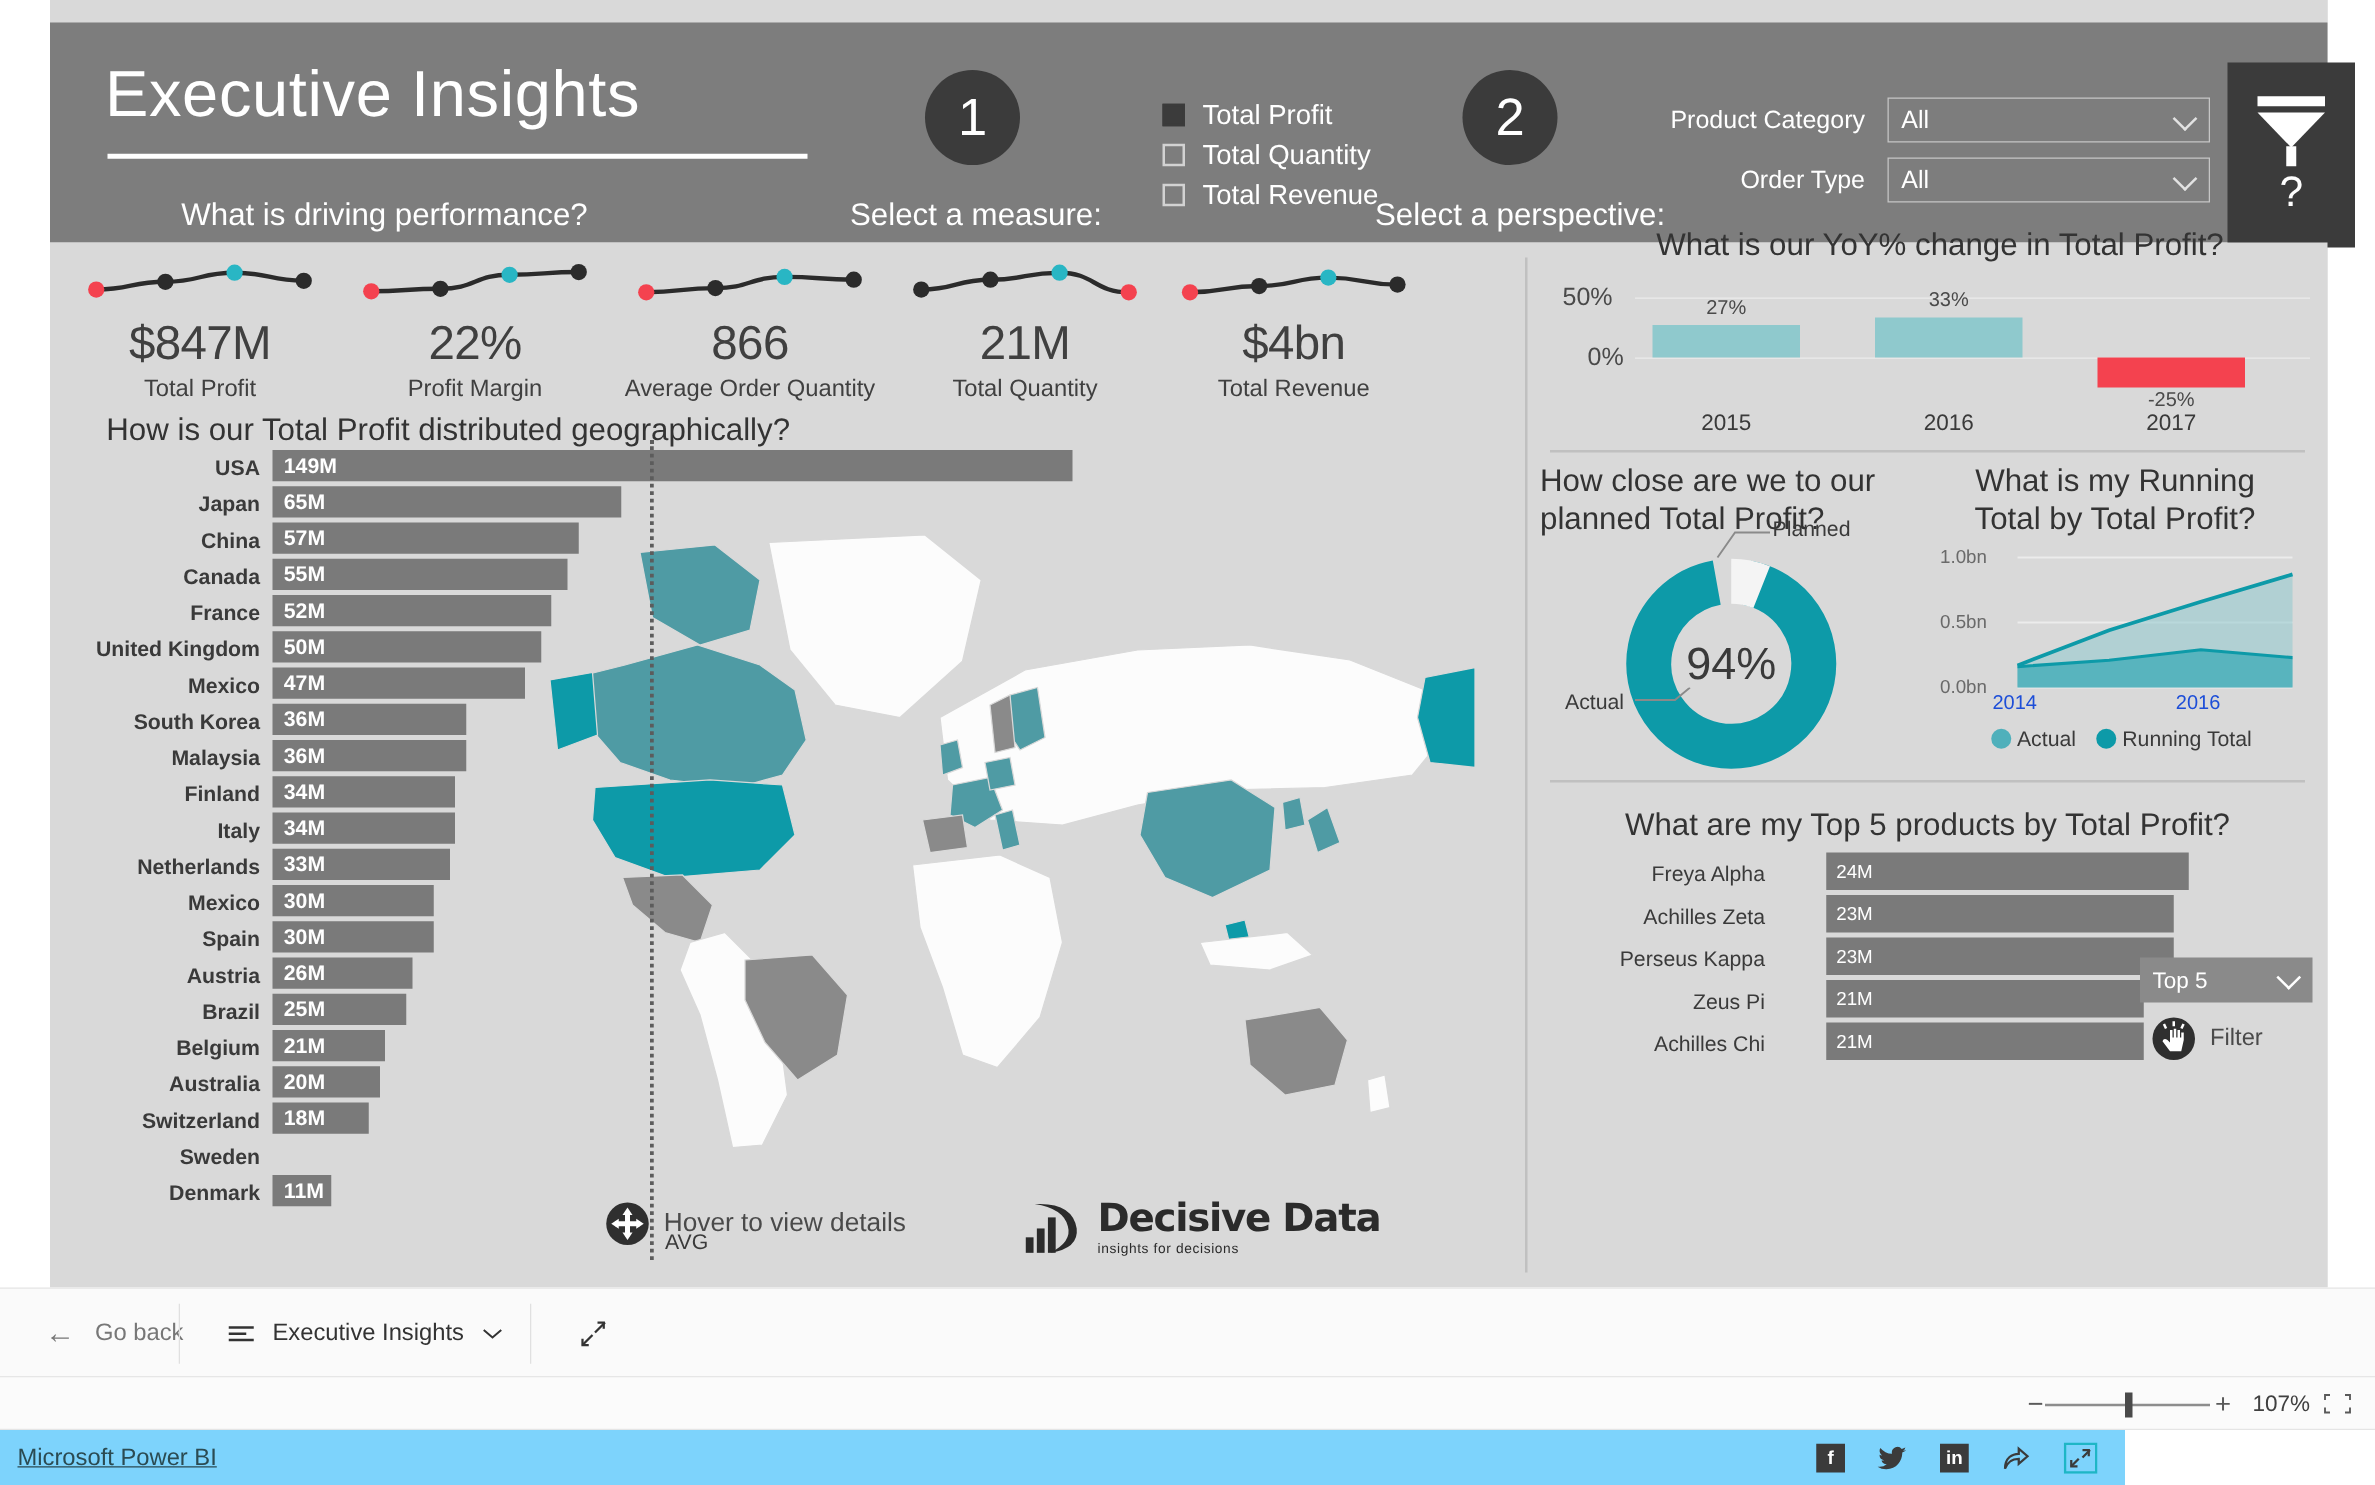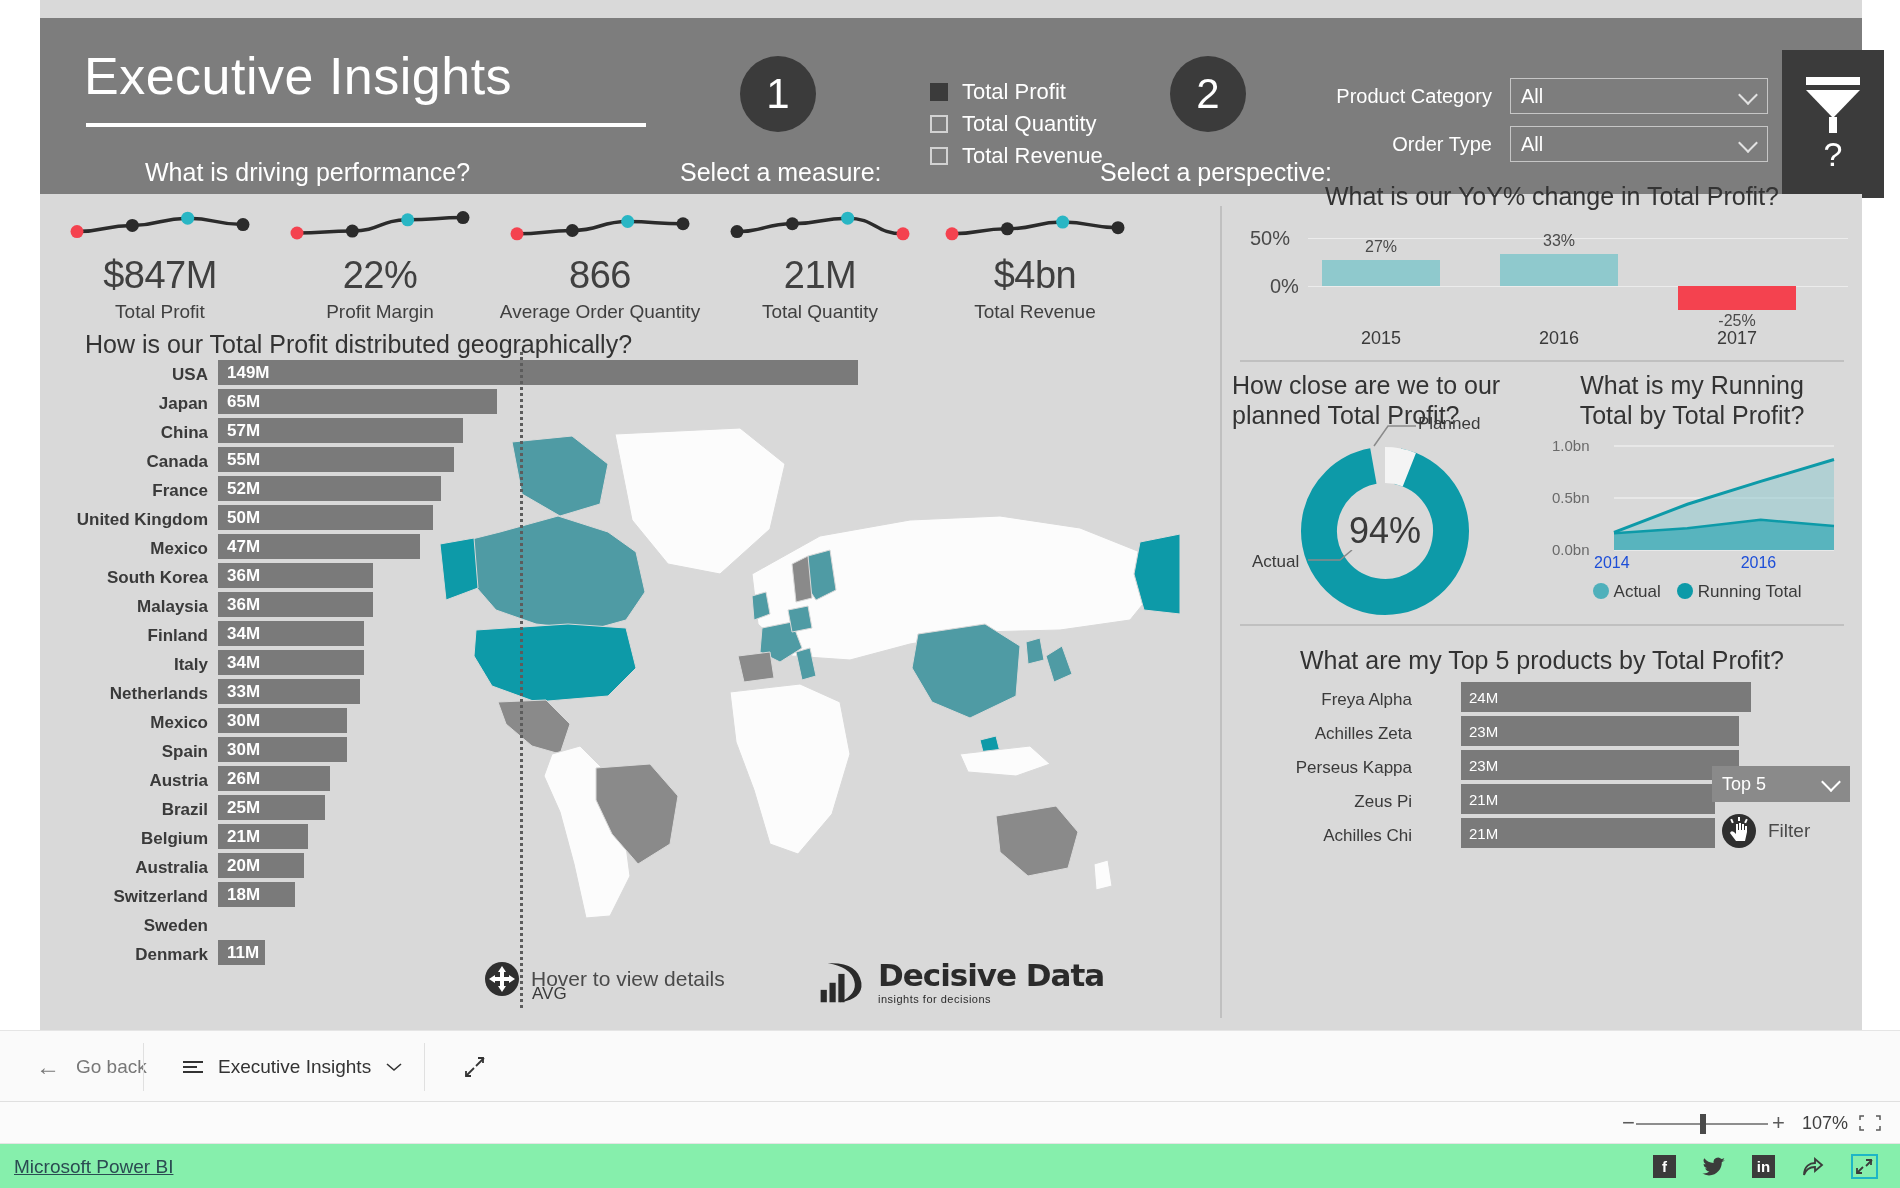--- a/index.html
+++ b/index.html
@@ -166,21 +166,21 @@
   .nav-txt.dark { color:#333333; }
 
   .zoombar { position:absolute; left:0; top:1102px; width:1900px; height:42px; background:#fbfbfb;
              border-bottom:1px solid #e5e5e5; }
   .zline { position:absolute; top:21px; height:2px; background:#8d8d8d; }
   .zhandle { position:absolute; top:12px; width:6px; height:20px; background:#4a4a4a; }
   .zpm { position:absolute; font-size:22px; color:#5a5a5a; top:8px; }
   .zpct { position:absolute; top:11px; font-size:18px; color:#404040; }
   .zfit { position:absolute; top:12px; width:24px; height:18px; }
 
-  .footer { position:absolute; left:0; top:1144px; width:1900px; height:44px; background:#86efac; }
+  .footer { position:absolute; left:0; top:1144px; width:1700px; height:44px; background:#7dd3fc; }
   .pbi-link { position:absolute; left:14px; top:12px; font-size:19px; color:#2b4b52;
               text-decoration:underline; }
   .social { position:absolute; top:10px; display:flex; align-items:center; gap:26px; right:22px; }
   .sq-icon { width:23px; height:23px; background:#3b3b3b; color:#fff; font-size:15px;
              display:flex; align-items:center; justify-content:center; font-weight:bold; }
 </style>
 </head>
 <body>
 
 <div class="page">

